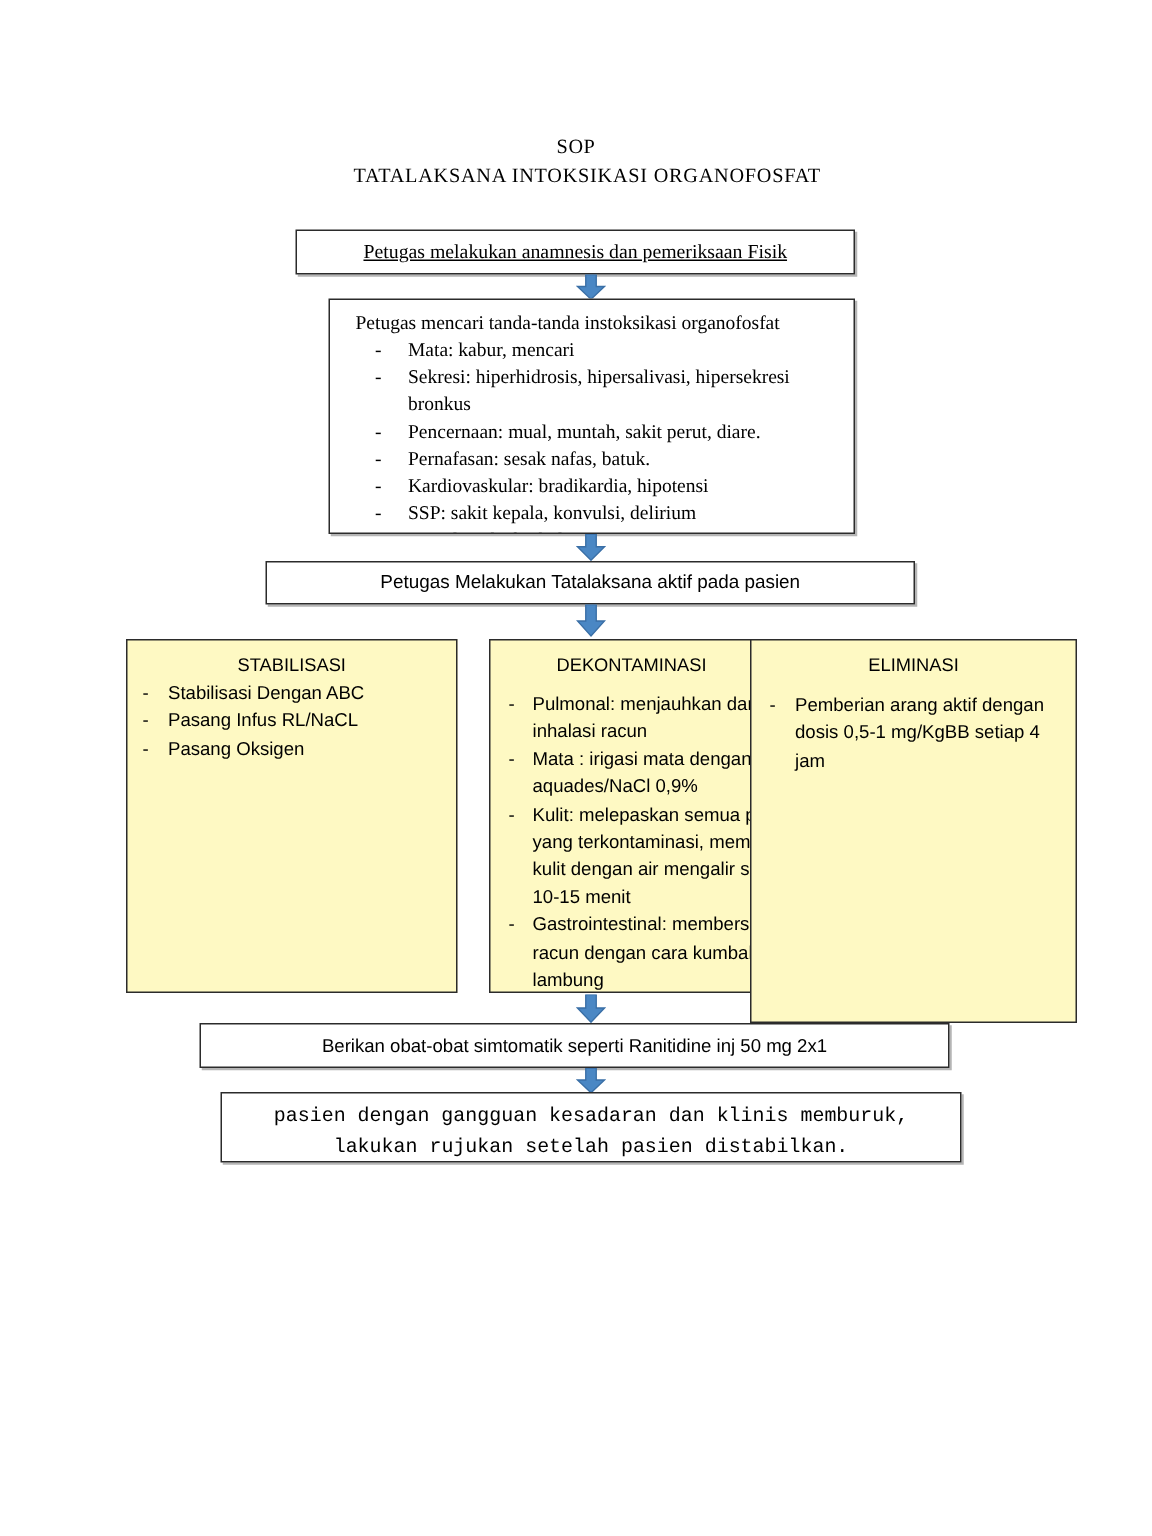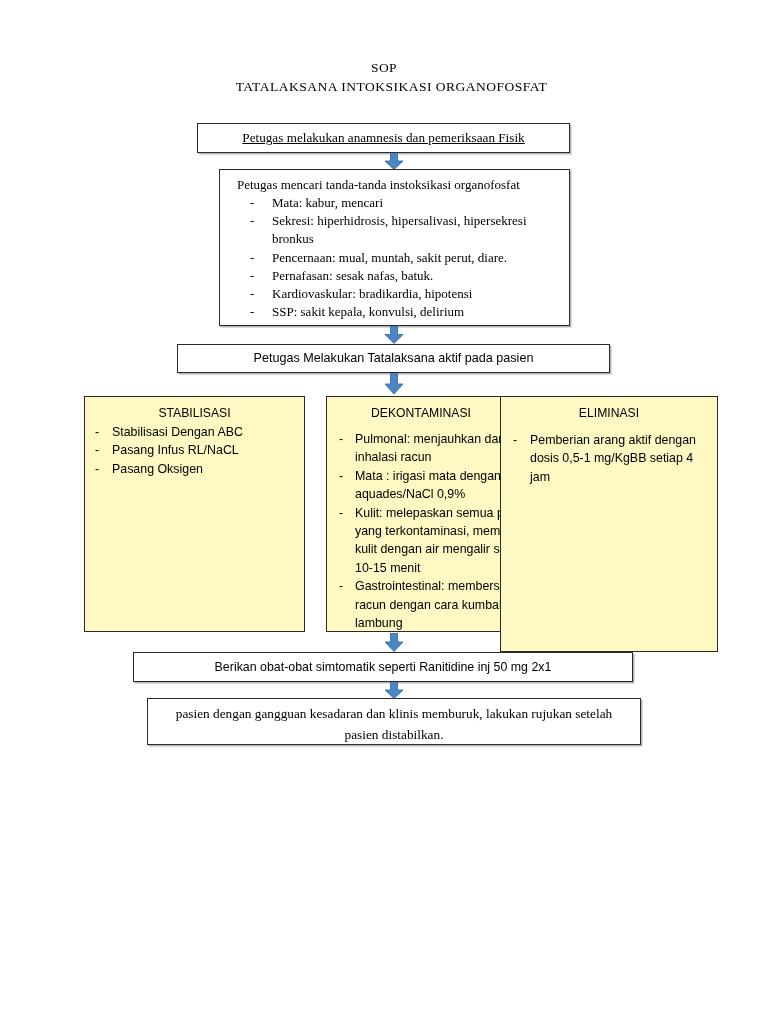--- a/index.html
+++ b/index.html
@@ -11,20 +11,21 @@
     width: 768px;
     height: 1024px;
     position: relative;
     font-family: "Liberation Serif", serif;
     color: #000000;
     overflow: hidden;
   }
   .page {
     position: absolute;
     inset: 0;
+    margin-top: 30px;
   }
 
   
   .title-block {
     position: absolute;
     left: 0;
     top: 58px;
     width: 768px;
     text-align: center;
     font-family: "Liberation Serif", serif;
@@ -167,20 +168,21 @@
   
   #box-rujukan {
     left: 147px; top: 698px; width: 494px; height: 47px;
   }
   #box-rujukan .txt {
     display: block;
     text-align: center;
     font-size: 13.3px;
     line-height: 21px;
     padding: 4px 12px 0 12px;
+    font-family: Liberation Mono, monospace;
   }
 
   
   .arrow {
     position: absolute;
     width: 20px;
   }
   .arrow svg { display: block; }
   #arrow-1 { left: 384px; top: 153px; height: 17px; }
   #arrow-2 { left: 384px; top: 326px; height: 18px; }

